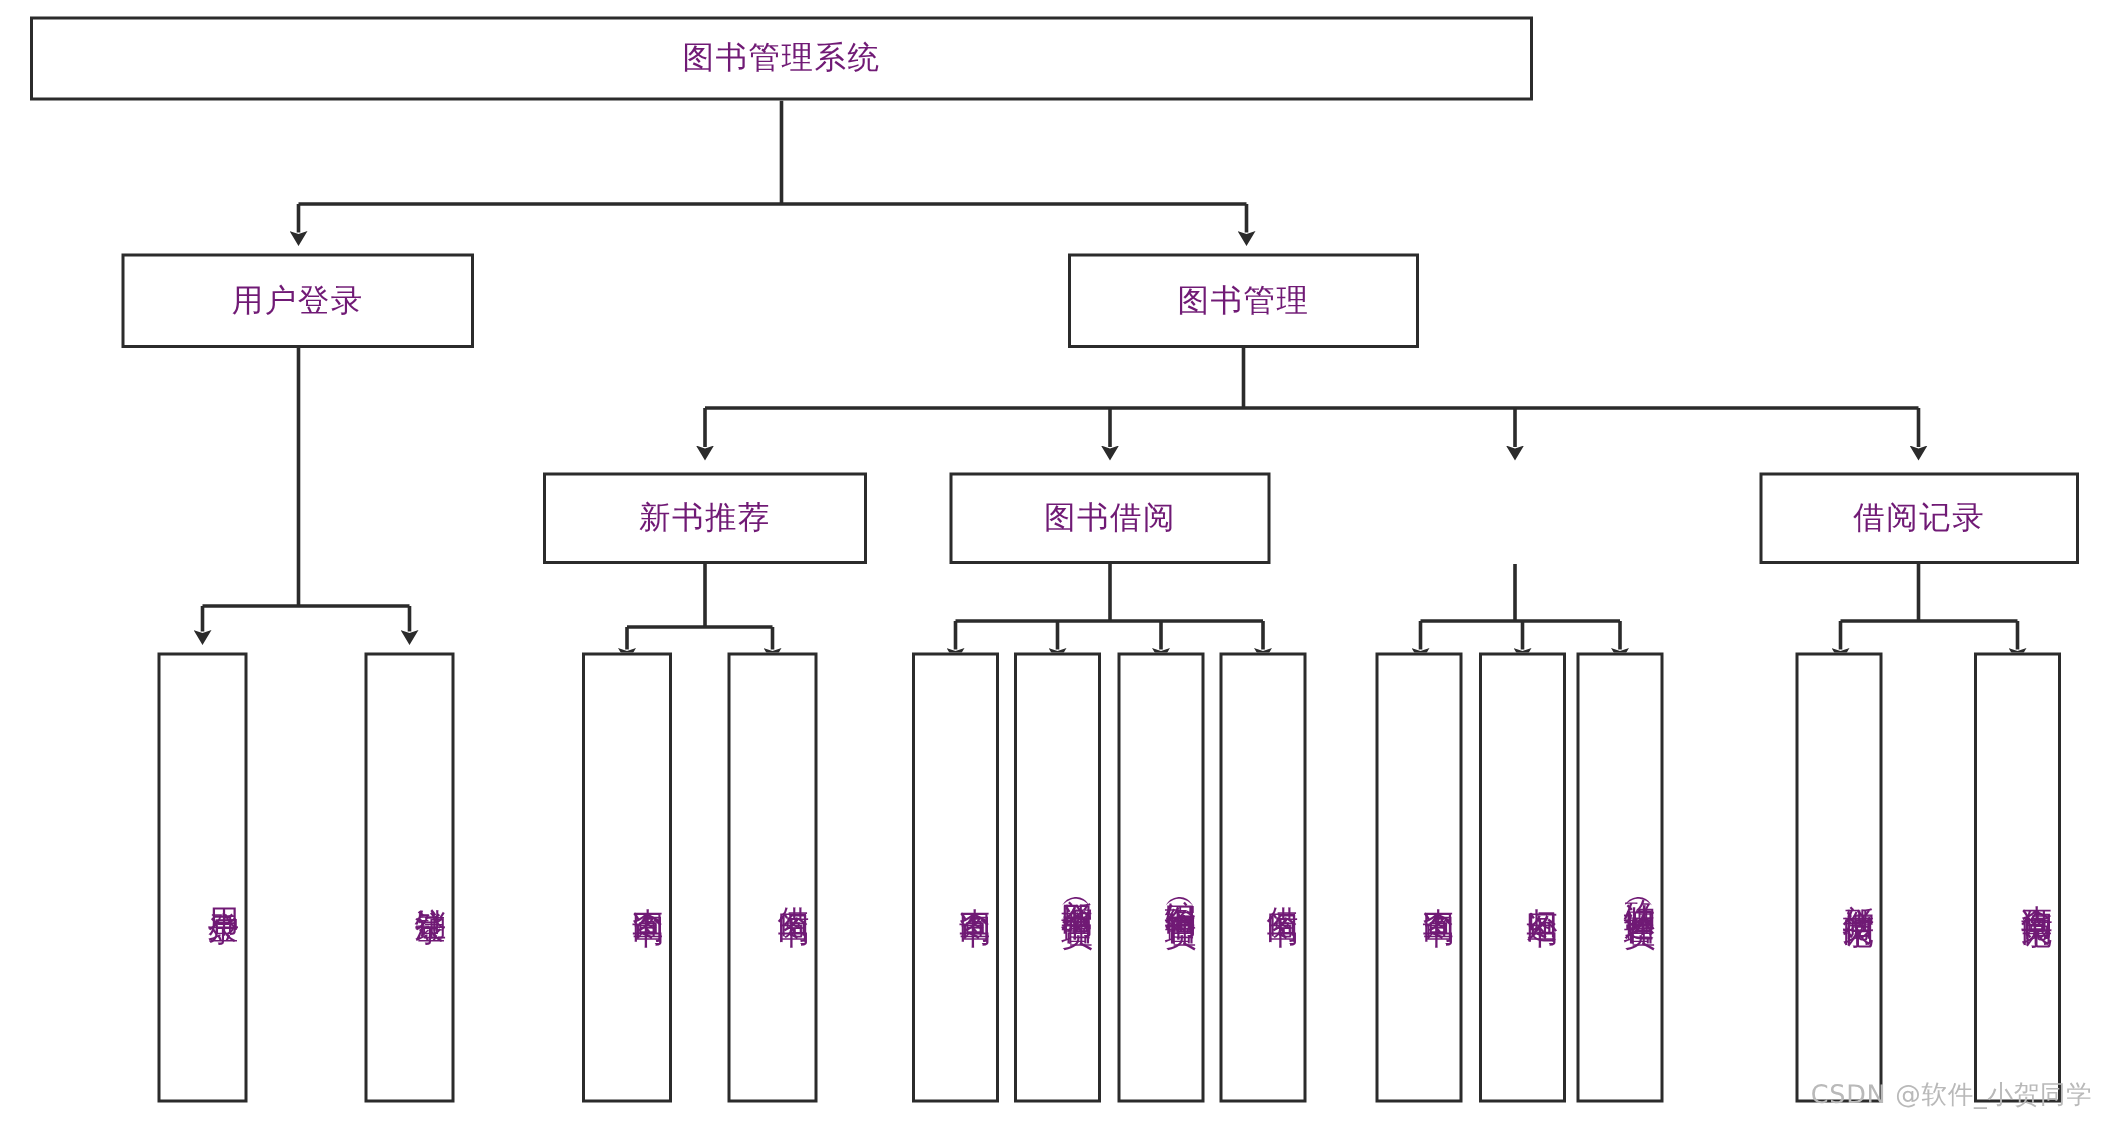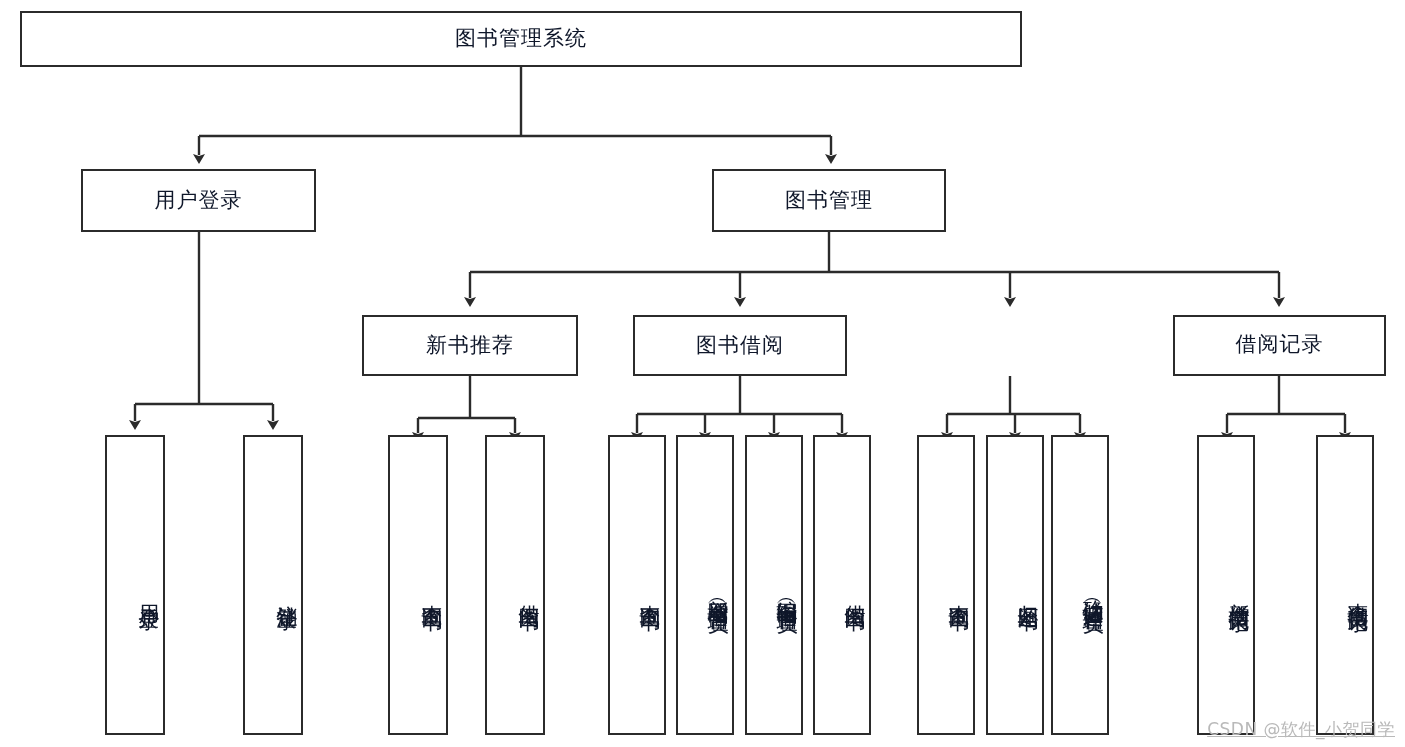--- a/index.html
+++ b/index.html
@@ -18,21 +18,21 @@
     overflow: hidden;
   }
   .node {
     position: absolute;
     box-sizing: border-box;
     border: 2px solid #2b2b2b;
     background: #ffffff;
     display: flex;
     align-items: center;
     justify-content: center;
-    color: #0f172a;
+    color: #701a75;
   }
   .node.horiz {
     font-size: 21px;
     letter-spacing: 1px;
     line-height: 1.2;
   }
   .node.vert {
     writing-mode: vertical-rl;
     text-orientation: upright;
     font-size: 21px;
@@ -65,21 +65,20 @@
     fill: #2b2b2b;
   }
   #watermark {
     position: absolute;
     right: 10px;
     bottom: 6px;
     font-size: 17px;
     color: #b9b9b9;
     letter-spacing: 0.5px;
     white-space: nowrap;
-    text-decoration: underline;
   }
 </style>
 </head>
 <body>
 
 <div id="canvas">
 
   <svg id="edges" viewBox="0 0 1405 747">
     <defs>
       <marker id="ah" markerWidth="10" markerHeight="12" refX="1" refY="6" orient="auto" markerUnits="userSpaceOnUse">
@@ -138,21 +137,21 @@
   <div class="node horiz" style="left:712px; top:169px; width:234px; height:63px;align-items:center;">
     <span>图书管理</span>
   </div>
 
   <div class="node horiz" style="left:633px; top:315px; width:214px; height:61px;">
     <span>图书借阅</span>
   </div>
   <div class="node horiz" style="left:362px; top:315px; width:216px; height:61px;">
     <span>新书推荐</span>
   </div>
-  <div class="node horiz" style="left:1173px; top:315px; width:213px; height:61px;font-family:Liberation Mono, monospace;">
+  <div class="node horiz" style="left:1173px; top:315px; width:213px; height:61px;">
     <span>借阅记录</span>
   </div>
 
   <div class="node vert" style="left:105px; top:435px; width:60px; height:300px;">
     <span class="vtext">用户登录</span>
   </div>
   <div class="node vert" style="left:243px; top:435px; width:60px; height:300px;">
     <span class="vtext">注销登录</span>
   </div>
 

